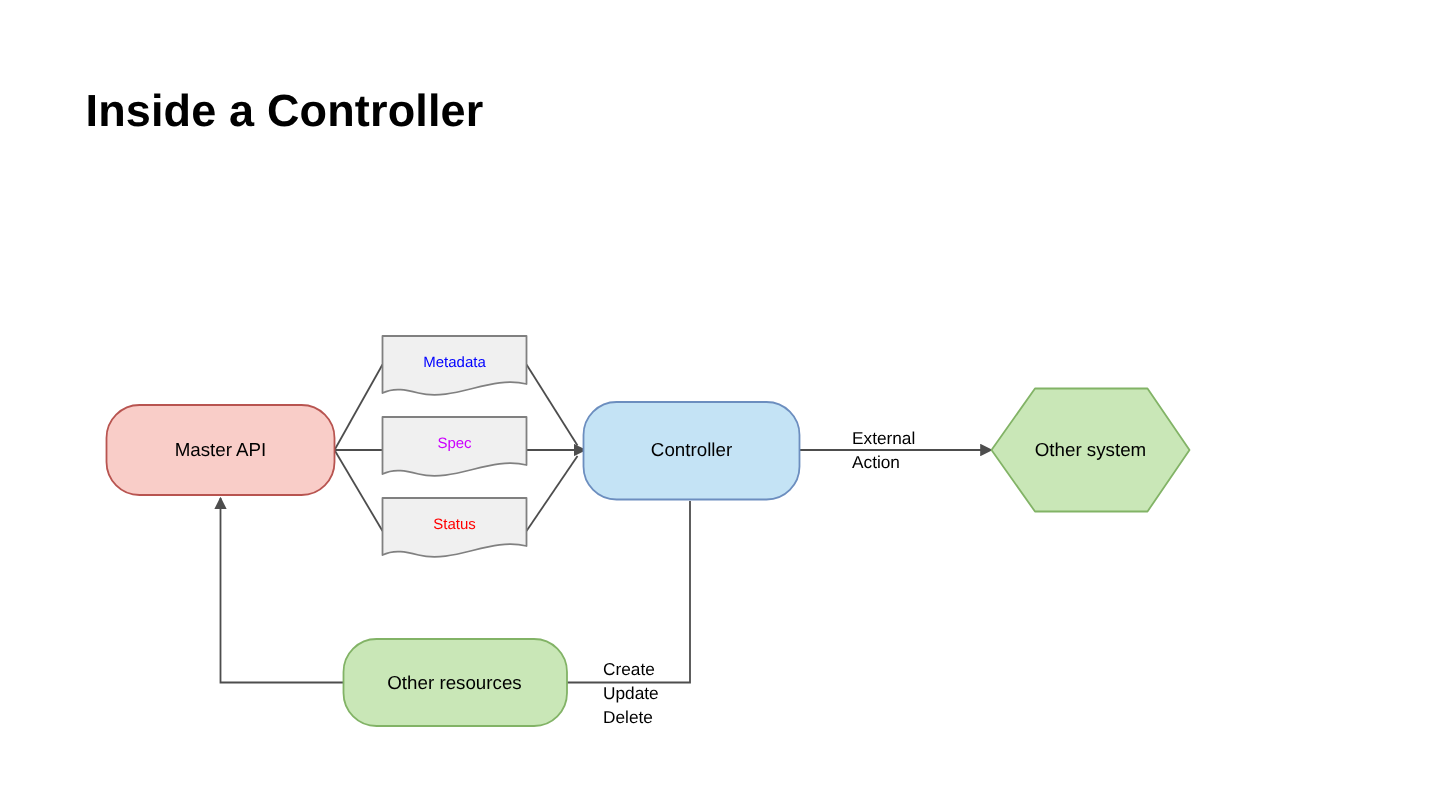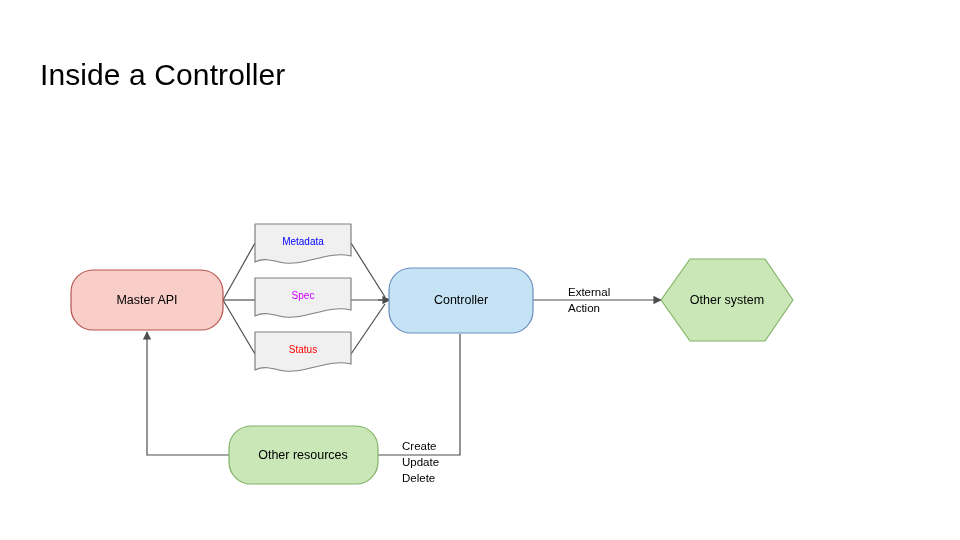--- a/index.html
+++ b/index.html
@@ -18,25 +18,25 @@
   }
   #slide {
     position: absolute;
     inset: 0;
     width: 960px;
     height: 540px;
     background: #ffffff;
   }
   #slide-title {
     position: absolute;
-    left: 40px;
+    left: 57px;
     top: 55px;
     font-size: 30px;
     line-height: 40px;
-    font-weight: 400;
+    font-weight: 700;
     color: #000000;
     letter-spacing: 0.1px;
     white-space: nowrap;
   }
   #diagram {
     position: absolute;
     left: 0;
     top: 0;
   }
   .node-label {

